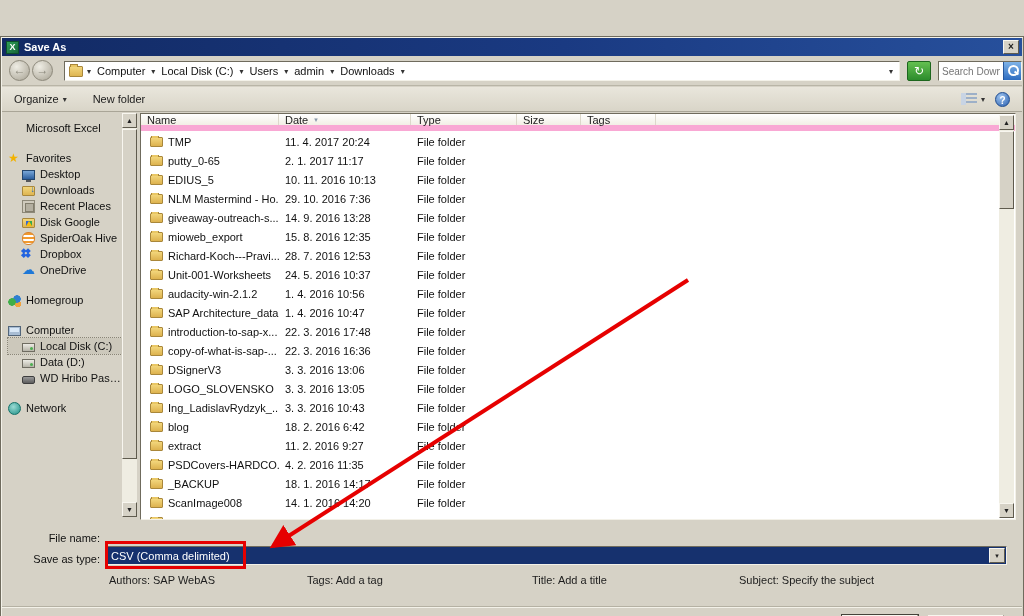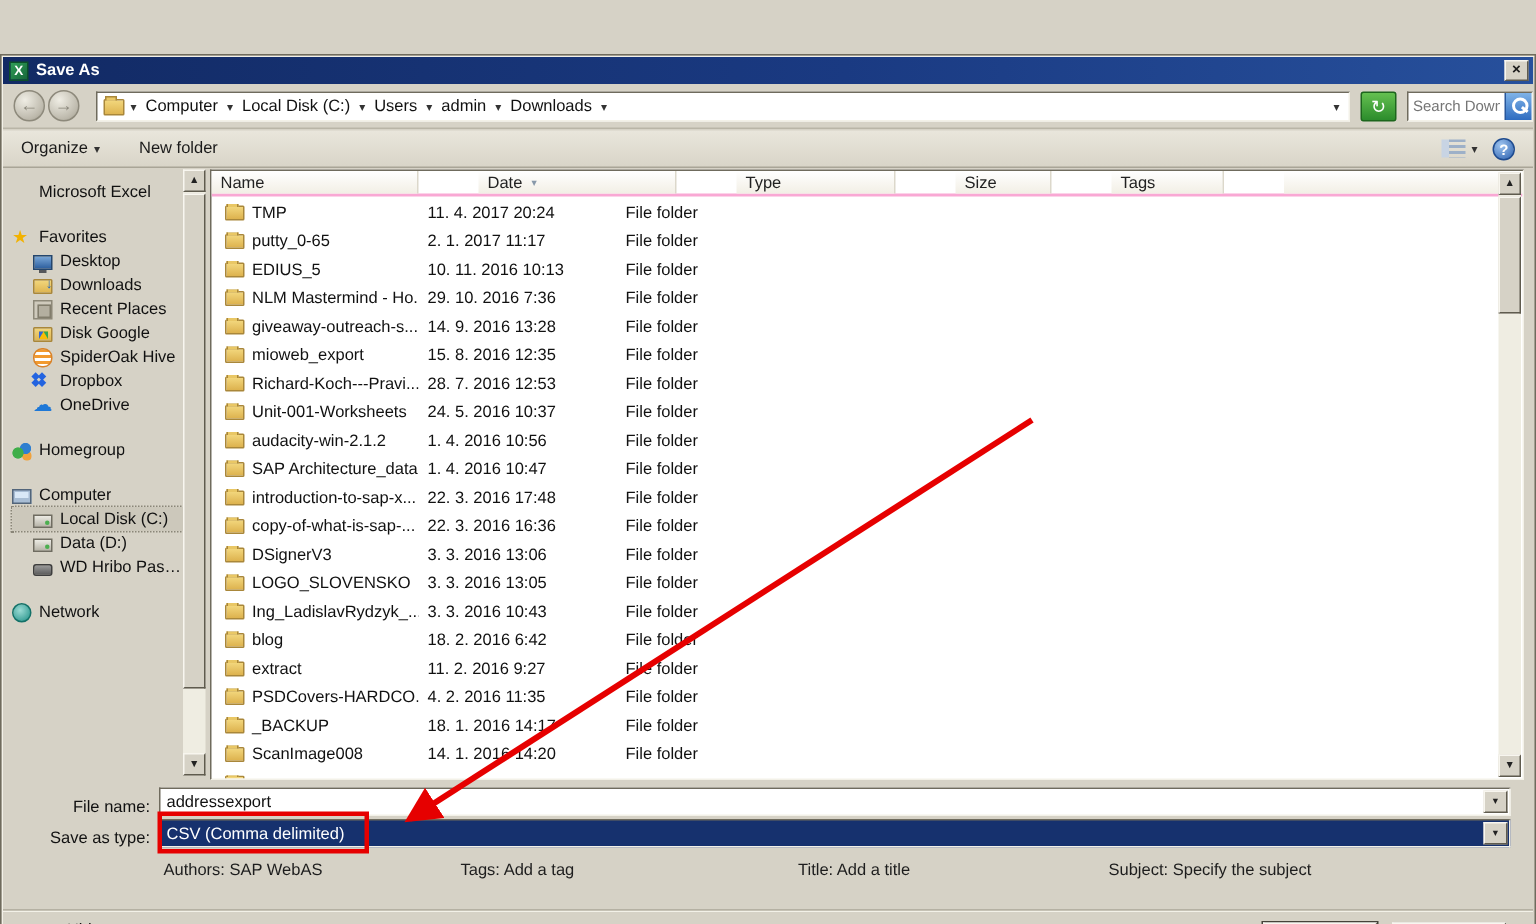--- a/index.html
+++ b/index.html
@@ -125,21 +125,21 @@
   .sb-vert-list { right:1px; top:1px; width:15px; bottom:1px; }
   .sb-btn { position:absolute; left:0; width:15px; height:15px; background:#d6d2c6;
     border:1px solid; border-color:#f8f6ef #5f5b4e #5f5b4e #f8f6ef; color:#222; font-size:7px;
     text-align:center; line-height:13px; }
   .sb-thumb { position:absolute; left:0; width:15px; background:#d6d2c6;
     border:1px solid; border-color:#f8f6ef #5f5b4e #5f5b4e #f8f6ef; }
 
   
   .listpanel { position:absolute; left:138px; top:0; right:6px; height:407px; background:#fff;
     border:1px solid; border-color:#6f6b5d #f3f1e8 #f3f1e8 #6f6b5d; overflow:hidden; }
-  .hrow { display:flex; height:17px; border-bottom:2px solid #f9a8d4;gap:40px; }
+  .hrow { display:flex; height:17px; border-bottom:6px solid #f9a8d4; }
   .hcell { display:flex; align-items:center; padding:0 6px; border-right:1px solid #dcd8cb;
     background:linear-gradient(#ffffff,#f2efe5); color:#222; }
   .sort { font-size:7px; color:#8899aa; margin-left:6px; }
   .col-name { width:138px; } .col-date { width:132px; } .col-type { width:106px; }
   .col-size { width:64px; } .col-tags { width:75px; } .col-fill { flex:1; border-right:none; }
   .rows { position:absolute; top:18px; left:0; right:15px; bottom:0; overflow:hidden; }
   .frow { display:flex; height:19px; align-items:center; }
   .cell { padding:0 6px; white-space:nowrap; overflow:hidden; }
   .cell.col-name { display:flex; align-items:center; padding-left:9px; }
   .ic-folder { width:13px; height:10px; margin-right:5px; flex:0 0 13px;
@@ -552,24 +552,20 @@
         <div class="sb sb-vert-list">
           <span class="sb-btn" style="top:0">▲</span>
           <span class="sb-thumb" style="top:16px; height:78px"></span>
           <span class="sb-btn" style="bottom:0">▼</span>
         </div>
       </div>
     </div>
 
     <div class="field-row" style="top:487px">
       <span class="flabel">File name:</span>
-      <span class="fcombo">
-        <span>addressexport</span>
-        <span class="arrowbtn">▾</span>
-      </span>
     </div>
     <div class="field-row" style="top:508px">
       <span class="flabel">Save as type:</span>
       <span class="fcombo hl">
         <span>CSV (Comma delimited)</span>
         <span class="arrowbtn">▾</span>
       </span>
     </div>
 
     <div class="meta-row">

